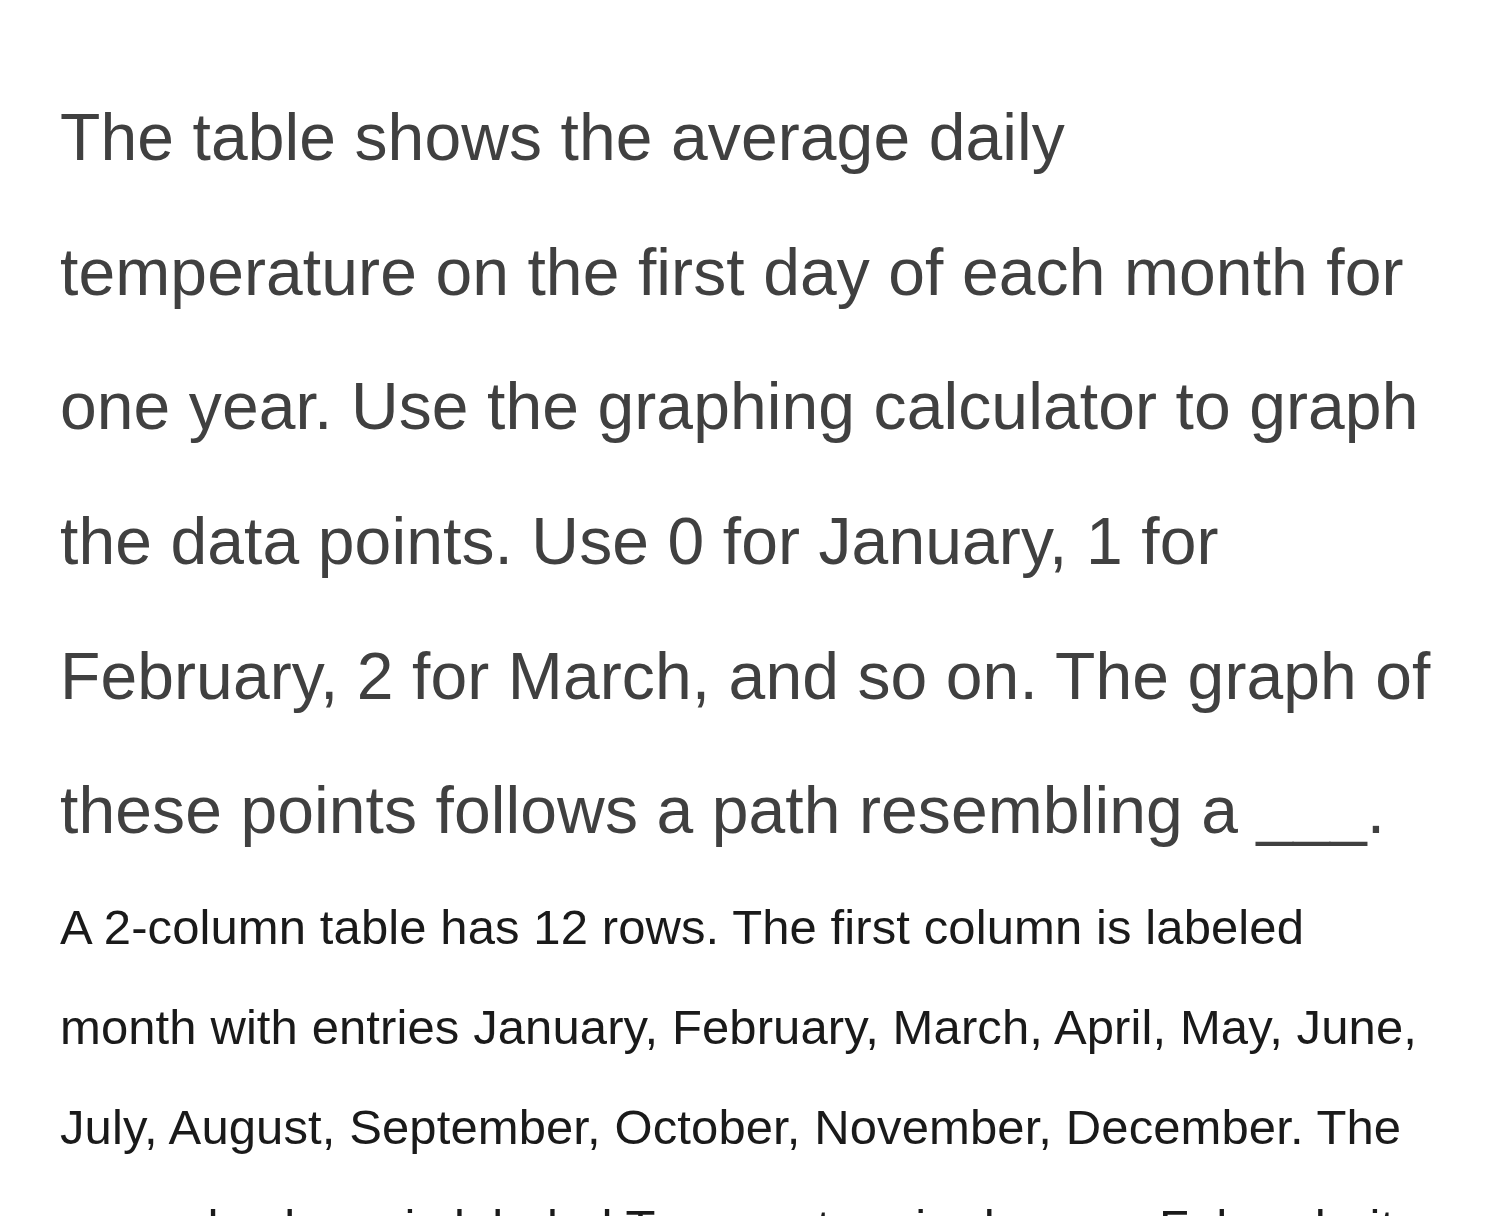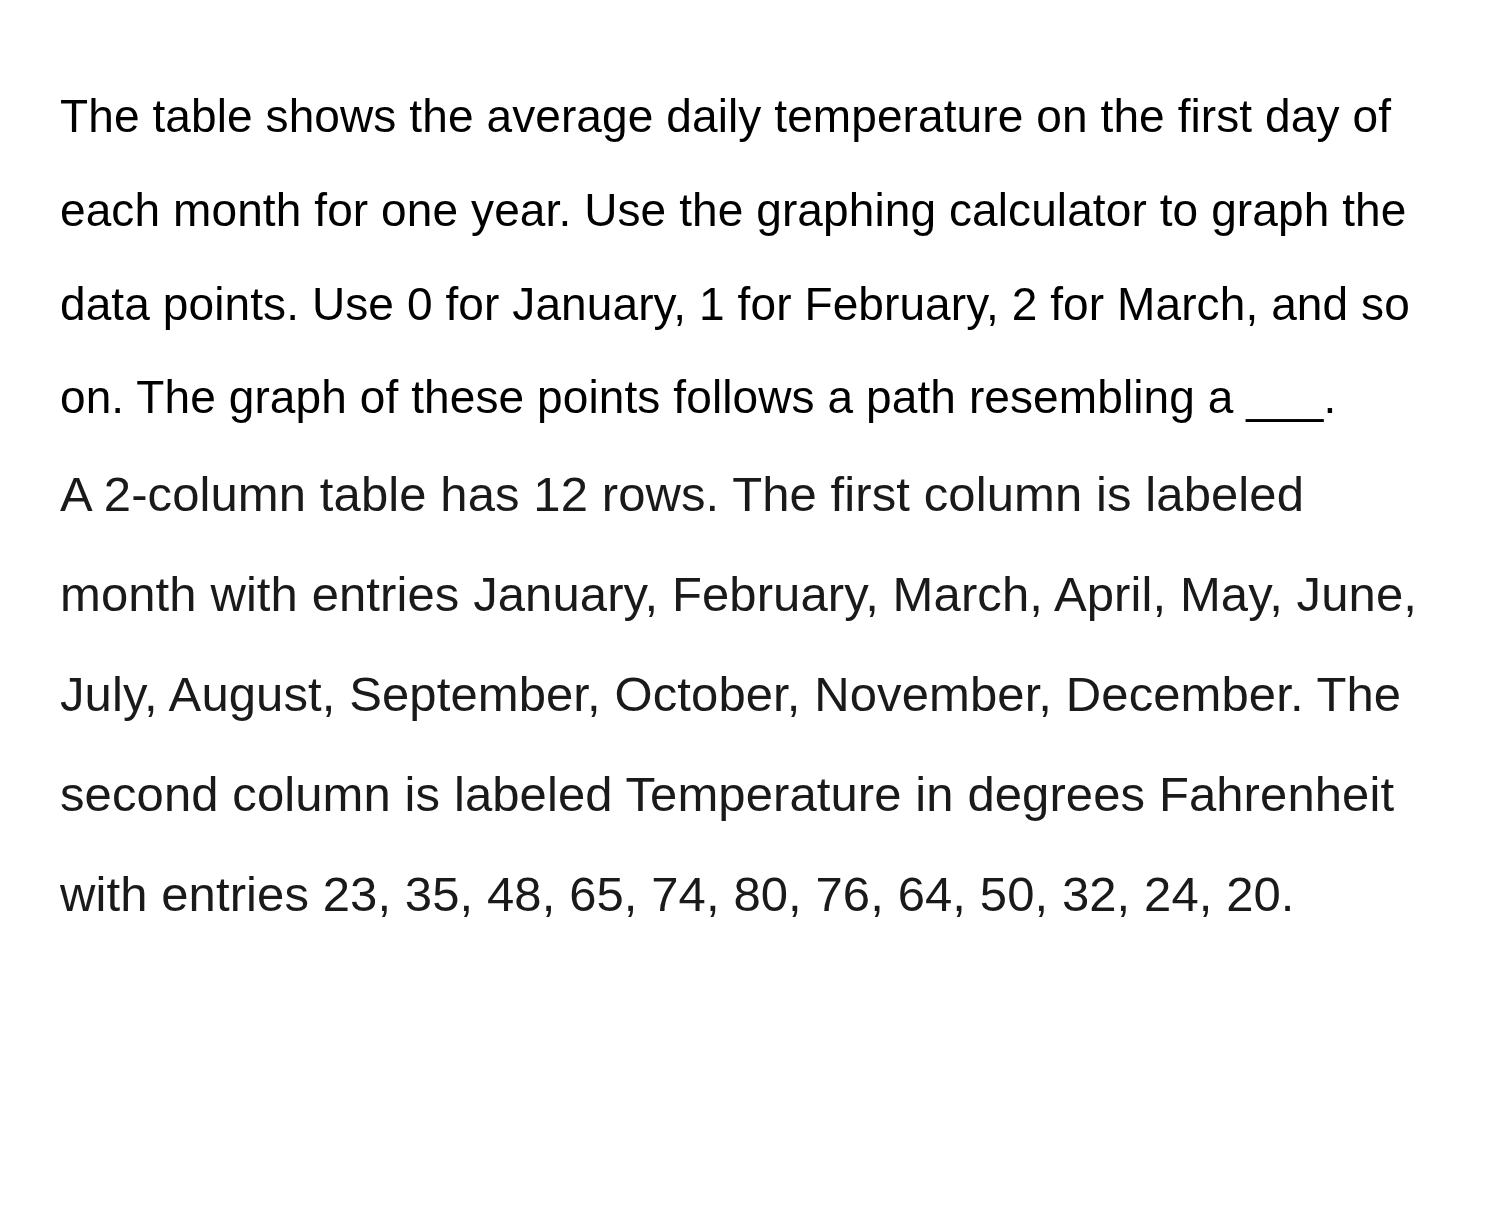--- a/index.html
+++ b/index.html
@@ -13,23 +13,23 @@
       background: #ffffff;
       font-family: -apple-system, BlinkMacSystemFont, "Segoe UI", "Helvetica Neue", Arial, sans-serif;
       overflow: hidden;
     }
     .container {
       padding: 70px 60px 60px 60px;
       width: 100%;
       height: 100%;
     }
     .paragraph1 {
-      font-size: 46px;
+      font-size: 66px;
       line-height: 2.04;
-      color: #000000;
+      color: #404040;
       font-weight: 400;
       letter-spacing: 0.1px;
     }
     .paragraph2 {
       font-size: 49px;
       line-height: 2.04;
       color: #1a1a1a;
       font-weight: 400;
       letter-spacing: 0.1px;
       margin-top: 0;

